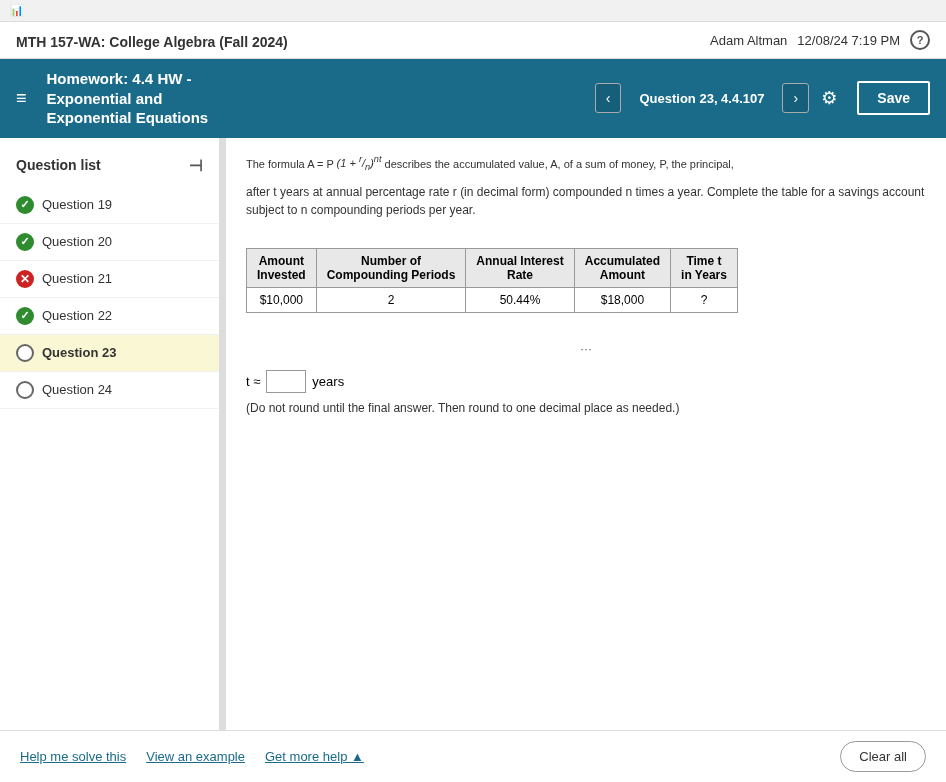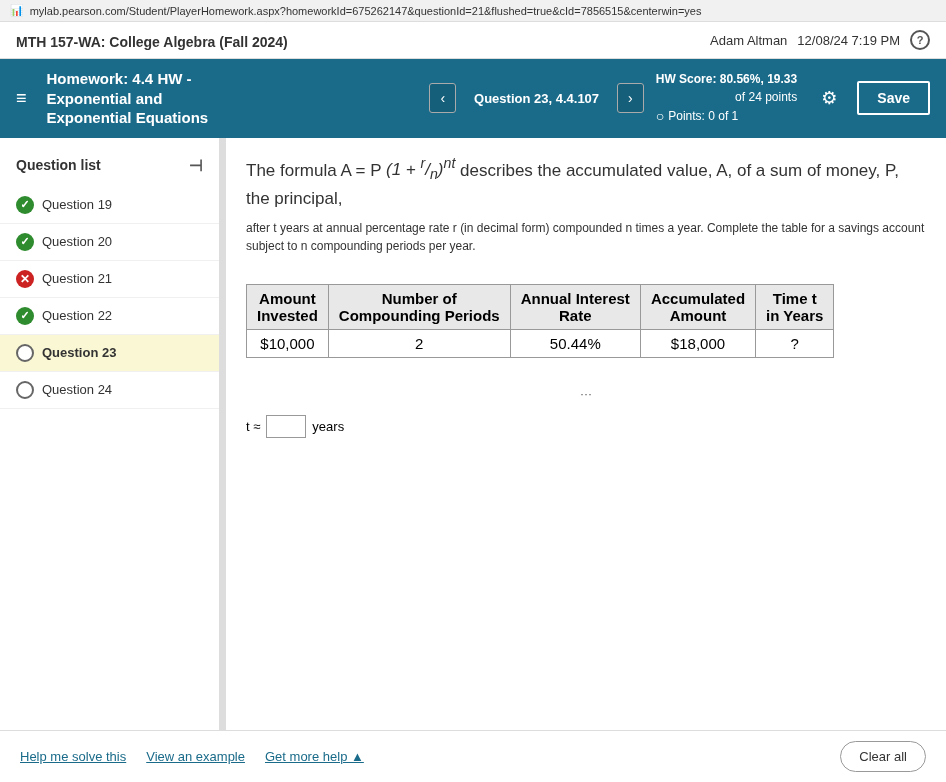--- a/index.html
+++ b/index.html
@@ -102,26 +102,26 @@
     .sidebar-scroll-arrow {
       position: absolute; bottom: 0; left: 0; right: 0;
       display: flex; justify-content: center; padding: 4px;
       background: #fff; cursor: pointer; color: #666;
     }
 
     
     .content-area {
       flex: 1; padding: 16px 20px; overflow-y: auto; position: relative;
     }
-    .question-text { font-size: 17px; color: #333; line-height: 1.5; margin-bottom: 8px; }
+    .question-text { font-size: 11px; color: #333; line-height: 1.5; margin-bottom: 8px; }
     .formula { font-style: italic; }
     .sub-text { font-size: 12px; color: #333; margin-bottom: 14px; line-height: 1.5; }
 
     
-    .data-table { border-collapse: collapse; margin: 29px 0; font-size: 15px; }
+    .data-table { border-collapse: collapse; margin: 29px 0; font-size: 12px; }
     .data-table th, .data-table td {
       border: 1px solid #999; padding: 5px 10px; text-align: center;
     }
     .data-table th { background: #e8e8e8; font-weight: bold; }
     .data-table td { background: #fff; }
 
     
     .ellipsis-row { text-align: center; color: #555; font-size: 12px; margin: 8px 0; }
 
     
@@ -158,21 +158,20 @@
       background: #d63b7a; color: #fff; border: none;
       padding: 8px 18px; border-radius: 20px; font-size: 13px;
       font-weight: bold; cursor: pointer;
     }
   </style>
 </head>
 <body>
 
 <div class="browser-bar">
   <span>📊</span>
-  <span class="url">mylab.pearson.com/Student/PlayerHomework.aspx?homeworkId=675262147&amp;questionId=21&amp;flushed=true&amp;cId=7856515&amp;centerwin=yes</span>
 </div>
 
 <div class="top-header">
   <span class="course-title">MTH 157-WA: College Algebra (Fall 2024)</span>
   <div class="user-info">
     <span>Adam Altman</span>
     <span>12/08/24 7:19 PM</span>
     <div class="help-circle">?</div>
   </div>
 </div>
@@ -183,28 +182,20 @@
     <div class="hw-title">
       <span>Homework: 4.4 HW -</span><br>
       <span>Exponential and</span><br>
       <span>Exponential Equations</span>
     </div>
   </div>
   <div class="nav-question">
     <button class="nav-btn">‹</button>
     <span class="question-label">Question 23, 4.4.107</span>
     <button class="nav-btn">›</button>
-  </div>
-  <div class="score-block">
-    <div class="score-line">HW Score: 80.56%, 19.33</div>
-    <div>of 24 points</div>
-    <div class="points-line">
-      <span class="circle-icon">○</span>
-      <span>Points: 0 of 1</span>
-    </div>
   </div>
   <button class="gear-btn">⚙</button>
   <button class="save-btn">Save</button>
 </div>
 
 <div class="main-layout">
 
   <div class="sidebar">
     <div class="sidebar-header">
       <span>Question list</span>
@@ -276,20 +267,21 @@
         </tbody>
     </table>
 
     <div class="ellipsis-row">···</div>
 
     <div class="answer-area">
       <span>t ≈</span>
       <input class="answer-input" type="text" value="" style="">
       <span>years</span>
     </div>
+    <div class="answer-note">(Do not round until the final answer. Then round to one decimal place as needed.)</div>
   </div>
 </div>
 
 <div class="footer">
   <button class="footer-btn">Help me solve this</button>
   <button class="footer-btn">View an example</button>
   <button class="get-more-help">Get more help ▲</button>
   <div class="footer-spacer"></div>
   <button class="clear-all-btn">Clear all</button>
 </div>

